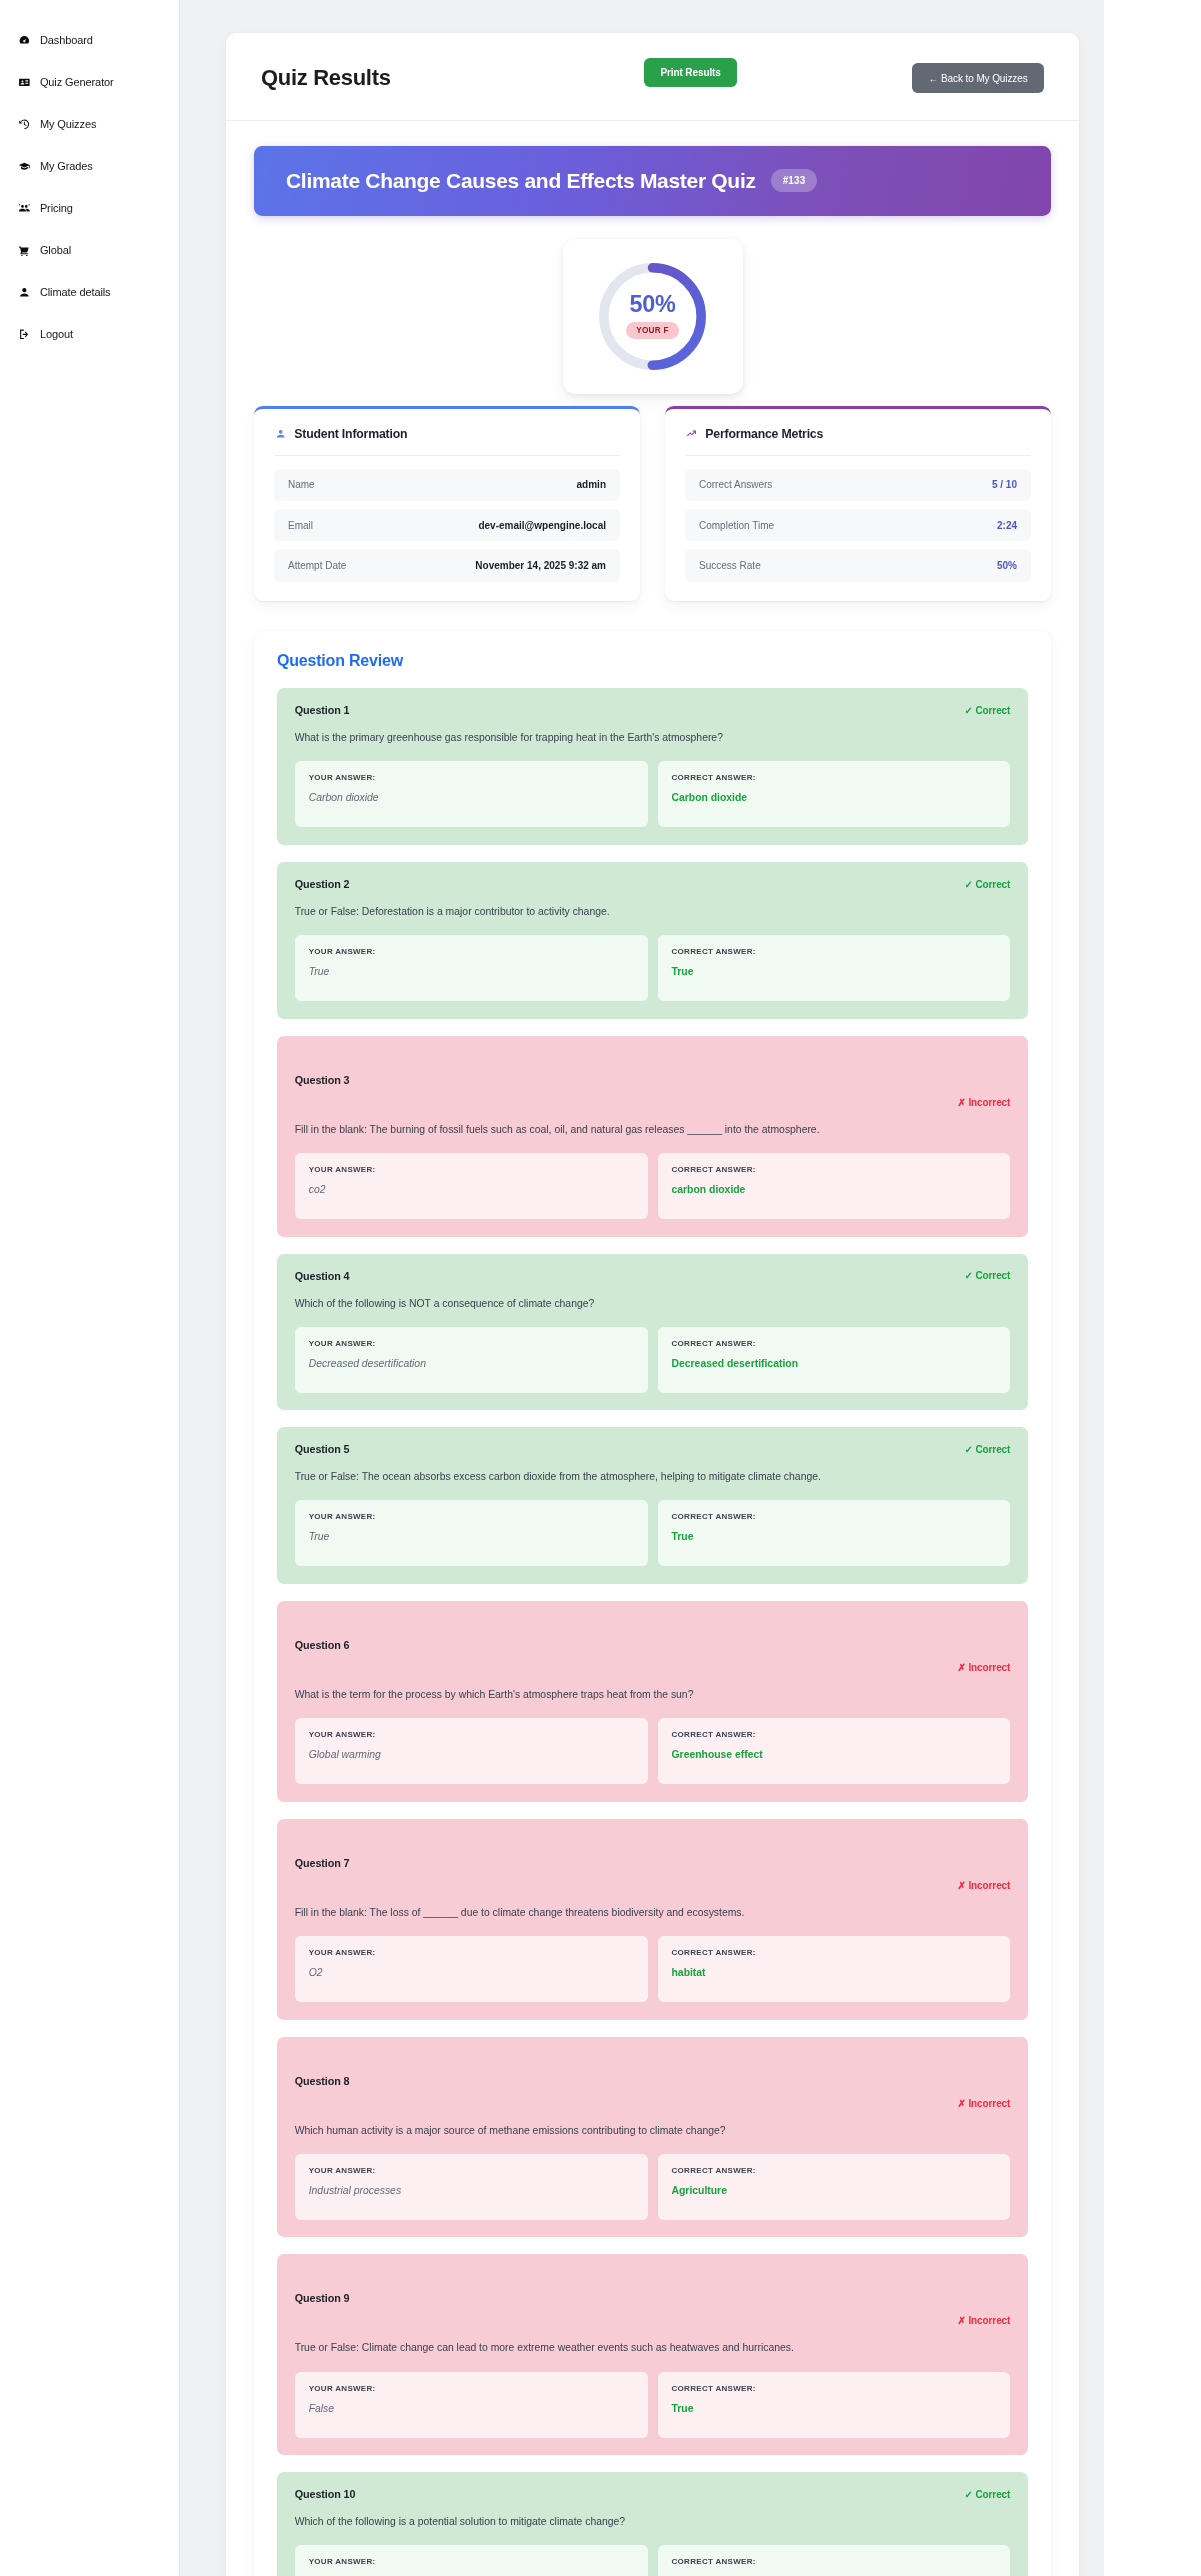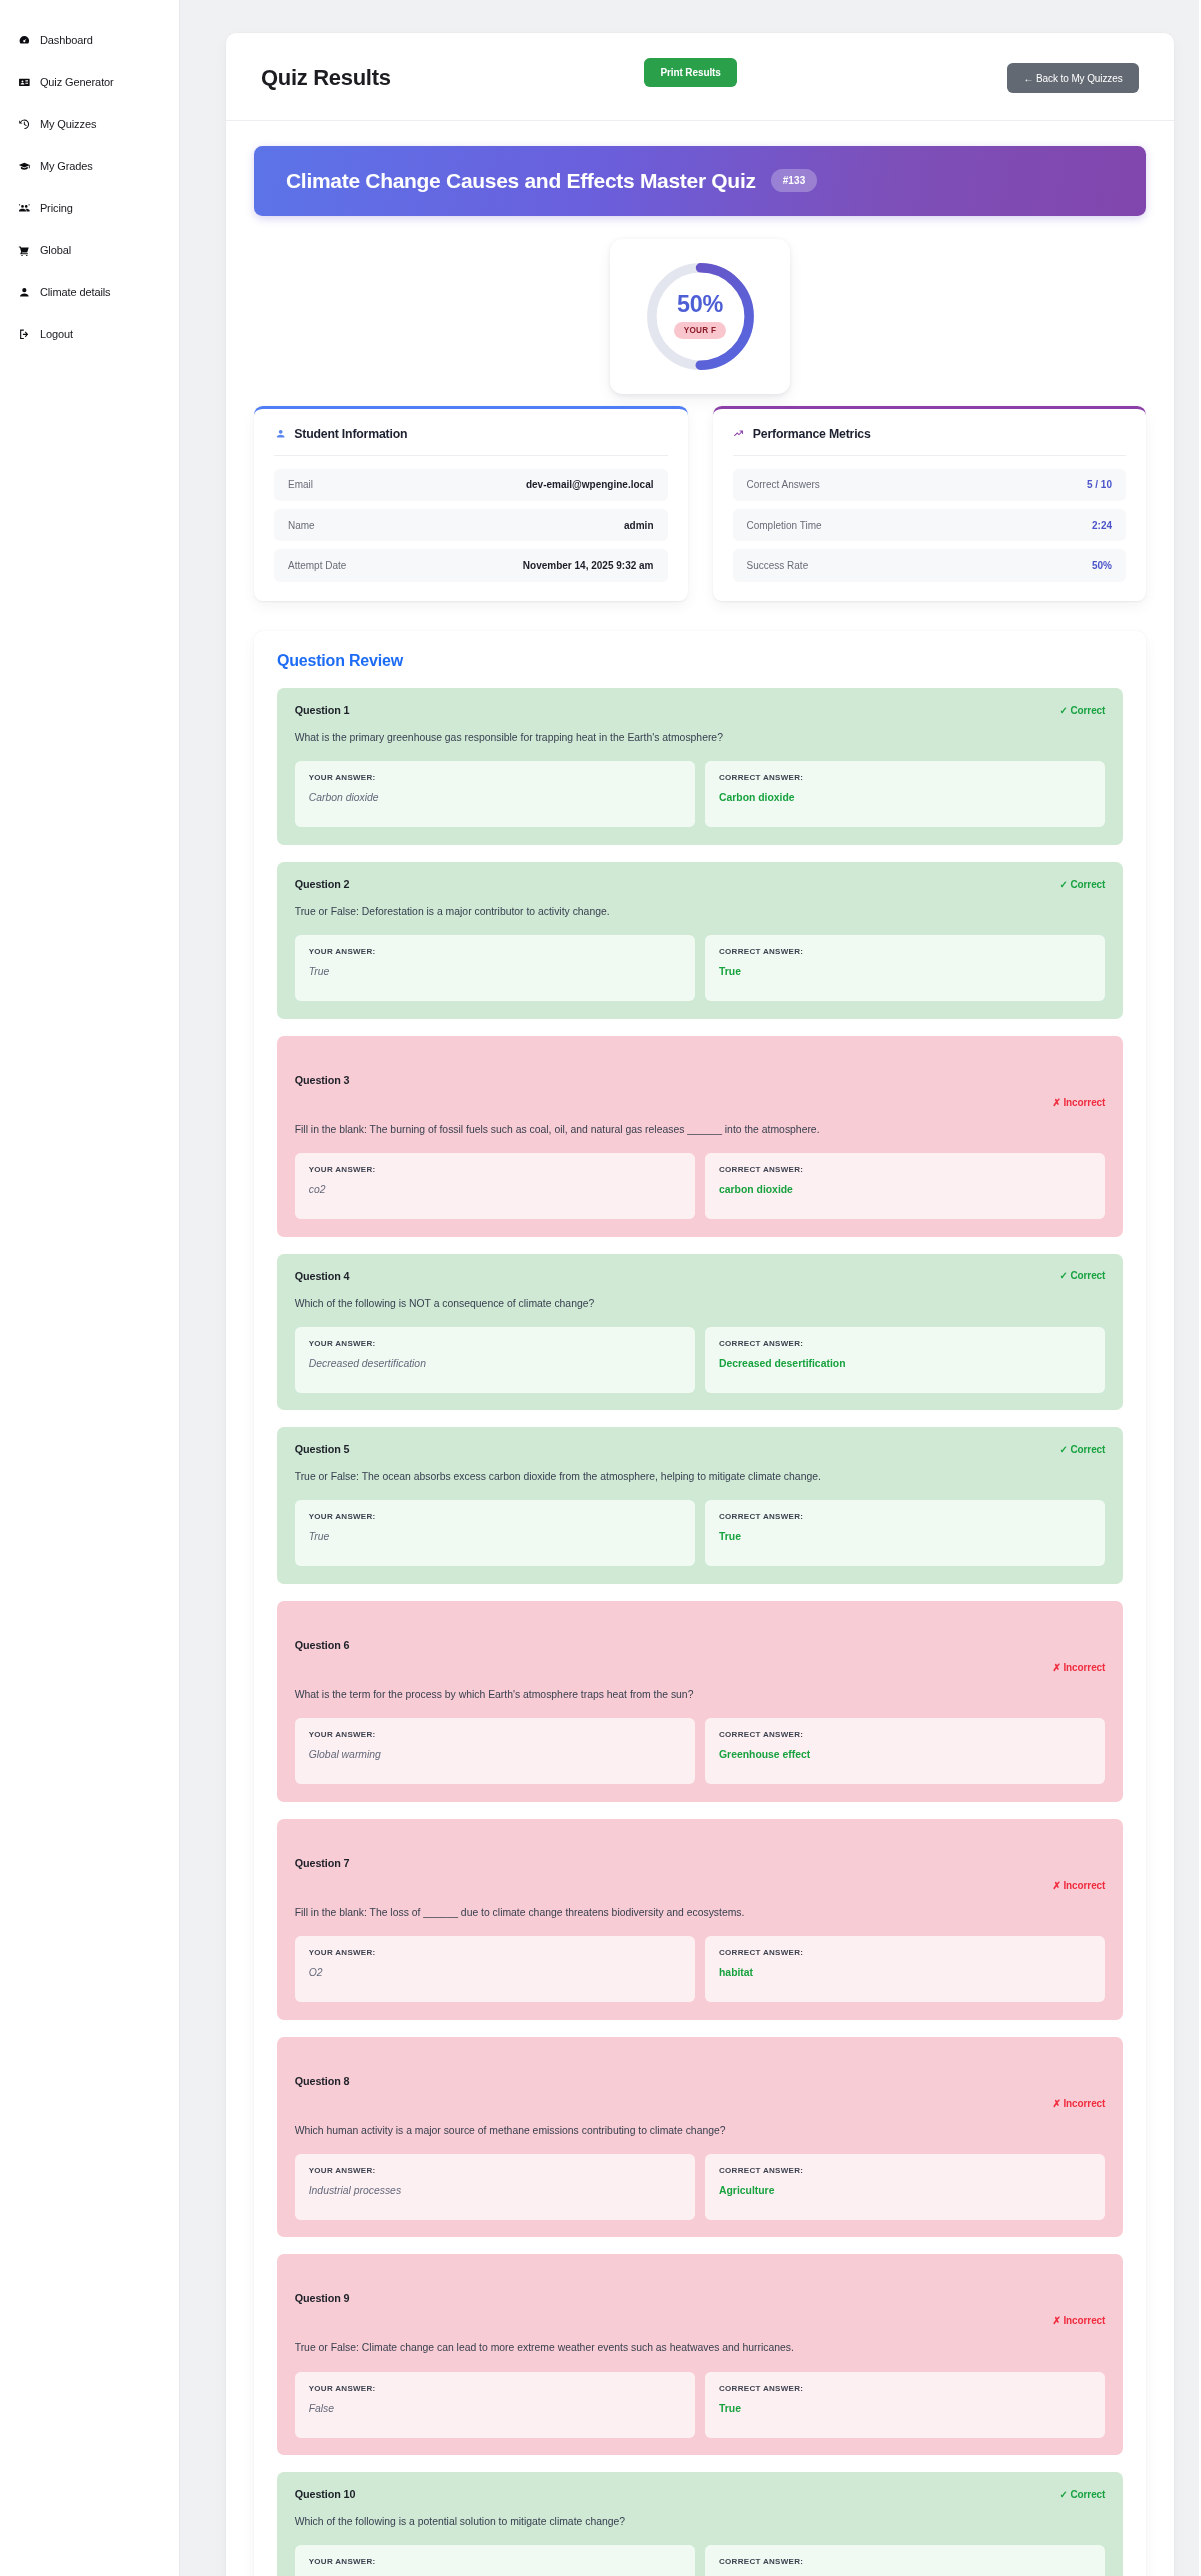--- a/index.html
+++ b/index.html
@@ -5,21 +5,21 @@
   * { box-sizing: border-box; margin: 0; padding: 0; }
   html, body {
     width: 1202px;
     height: 2576px;
     background: #ffffff;
     font-family: "Liberation Sans", sans-serif;
     -webkit-font-smoothing: antialiased;
   }
   .page {
     position: relative;
-    width: 1199px;
+    width: 1104px;
     height: 2576px;
     display: flex;
     background: #15803d;
     border-radius: 31px;
   }
 
   
   .sidebar {
     width: 180px;
     flex: 0 0 180px;
@@ -414,26 +414,26 @@
         <div class="info-card">
           <div class="info-card-head">
             <span class="hicon">
               <svg viewBox="0 0 24 24">
                   <path d="M12 12a4 4 0 1 0 0-8 4 4 0 0 0 0 8zm0 2c-3.3 0-8 1.7-8 5v1h16v-1c0-3.3-4.7-5-8-5z"></path>
                 </svg>
             </span>
             <span class="info-card-title">Student Information</span>
           </div>
           <div class="info-row-item">
+            <span class="info-k">Name</span>
+            <span class="info-v">admin</span>
+          </div>
+          <div class="info-row-item">
             <span class="info-k">Email</span>
             <span class="info-v">dev-email@wpengine.local</span>
-          </div>
-          <div class="info-row-item">
-            <span class="info-k">Name</span>
-            <span class="info-v">admin</span>
           </div>
           <div class="info-row-item">
             <span class="info-k">Attempt Date</span>
             <span class="info-v">November 14, 2025 9:32 am</span>
           </div>
         </div>
 
         <div class="info-card metrics">
           <div class="info-card-head">
             <span class="hicon">

